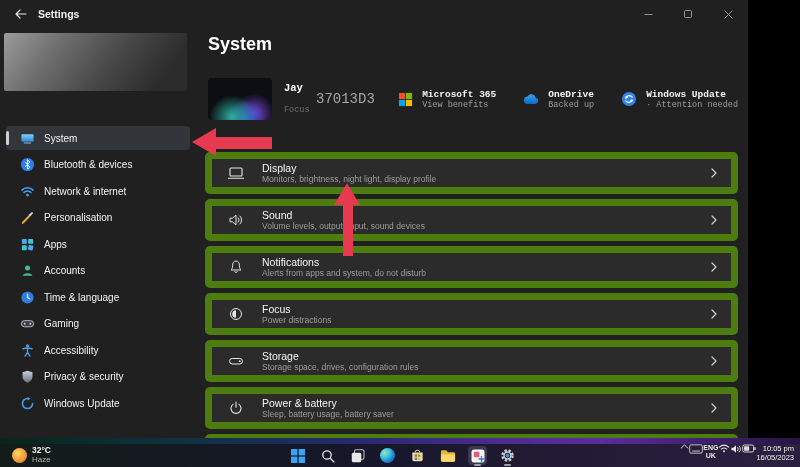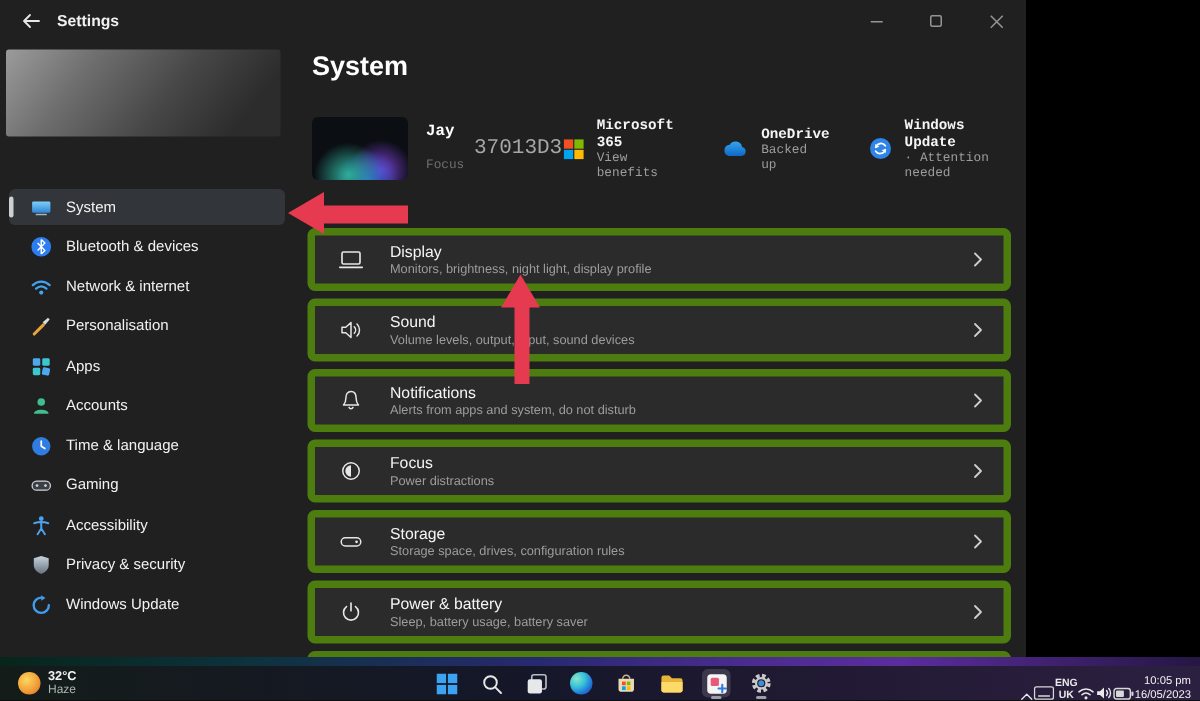--- a/index.html
+++ b/index.html
@@ -1,21 +1,21 @@
 <!DOCTYPE html>
 <html><head>
 <meta charset="utf-8">
 <style>
   * { margin:0; padding:0; box-sizing:border-box; }
   body { background:#000; }
   .screen{ position:relative; width:800px; height:467px; overflow:hidden;
     font-family:"Liberation Sans", sans-serif; color:#fff; background:#000;}
 
   
-  .window{ position:absolute; left:0; top:0; width:684px; height:438px; background:#202020;}
+  .window{ position:absolute; left:0; top:0; width:748px; height:438px; background:#202020;}
 
   
   .titlebar{ position:absolute; left:0; top:0; width:100%; height:28px; display:flex; align-items:center;}
   .back-btn{ margin-left:12px; width:18px; height:18px; display:flex; align-items:center; justify-content:center; cursor:default;}
   .app-title{ margin-left:8px; font-size:10.5px; font-weight:bold; color:#f0f0f0;}
   .win-controls{ margin-left:auto; display:flex; align-items:center; height:100%;}
   .win-btn{ width:40px; height:100%; display:flex; align-items:center; justify-content:center; opacity:.75;}
 
   
   .sidebar{ position:absolute; left:0; top:28px; width:200px; height:410px;}
@@ -50,21 +50,21 @@
   .dev-name{ font-size:10.5px; font-weight:bold; color:#fff;}
   .dev-model{ font-size:14px; color:#a6a6a6;margin-left:32px;}
   .dev-rename{ font-size:8.5px; color:#6f6f6f;}
   .badges{ margin-left:auto; display:flex; align-items:center; gap:26px;}
   .badge{ display:flex; align-items:center;}
   .badge-ic{ width:18px; height:18px; display:flex; align-items:center; justify-content:center; margin-right:8px;}
   .badge-title{ font-size:9.5px; font-weight:bold; color:#f5f5f5; line-height:11px;}
   .badge-sub{ font-size:8.5px; color:#9d9d9d; line-height:10px;}
 
   .cards{ position:absolute; left:5px; top:124px; right:10px;}
-  .card{ height:42px; margin-bottom:5px; background:#2b2b2b; border:5px solid #4d7c0f; border-radius:5px;
+  .card{ height:42px; margin-bottom:5px; background:#2b2b2b; border:7px solid #4d7c0f; border-radius:5px;
     display:flex; align-items:center; padding:0 14px; cursor:default;}
   .card-ic{ width:20px; height:20px; display:flex; align-items:center; justify-content:center; margin-right:16px; flex:0 0 auto;}
   .card-title{ font-size:10.5px; color:#f5f5f5; line-height:12px;}
   .card-sub{ font-size:8.5px; color:#9d9d9d; line-height:11px;}
   .card-chev{ margin-left:auto;}
   .card.sliver{ height:6px; margin-bottom:0; overflow:hidden;}
 
   
   .wallpaper{ position:absolute; left:0; top:438px; width:800px; height:6px;
     background:linear-gradient(90deg,#07251a 0%,#0e3340 22%,#282970 45%,#4a2c8e 62%,#5b2d9e 75%,#251643 100%);}
@@ -76,21 +76,21 @@
     background:radial-gradient(circle at 38% 35%, #ffd75e, #f09937 60%, #c96a22 100%);}
   .weather-tx{ margin-left:5px; line-height:9px;}
   .weather-temp{ font-size:8.5px; font-weight:bold; color:#f2f2f2;}
   .weather-cond{ font-size:8px; color:#aab6ae;}
   .tb-center{ position:absolute; left:288px; top:0; height:23px; display:flex; align-items:center; gap:11px;}
   .tb-ic{ position:relative; width:19px; height:19px; display:flex; align-items:center; justify-content:center; border-radius:4px;}
   .tb-ic.active::after{ content:""; position:absolute; bottom:-1px; left:6px; width:7px; height:2px; border-radius:2px; background:#9aa0a6;}
   .tb-ic.focused{ background:rgba(255,255,255,.14);}
   .edge-ic{ width:15px; height:15px; border-radius:50%;
     background:radial-gradient(circle at 30% 30%, #8ae6cc, #35c1d8 38%, #2173d8 68%, #174ea8 100%);}
-  .tray{ position:absolute; right:6px; top:0; height:23px; display:flex; align-items:flex-end; gap:0;}
+  .tray{ position:absolute; right:6px; top:0; height:23px; display:flex; align-items:flex-start; gap:0;}
   .tray-lang{ font-size:7px; font-weight:bold; color:#e8e8e8; line-height:7.5px; text-align:center;}
   .tray-clock{ font-size:7.5px; color:#f0f0f0; line-height:9px; text-align:right;}
 
   
   .arrow-h{ position:absolute; left:192px; top:128px; width:80px; height:29px; pointer-events:none;}
   .arrow-h .tail{ position:absolute; left:23px; top:9px; width:57px; height:12px; background:#e63a50;}
   .arrow-h .head{ position:absolute; left:0; top:0; width:0; height:0;
     border-top:14.5px solid transparent; border-bottom:14.5px solid transparent; border-right:24px solid #e63a50;}
   .arrow-v{ position:absolute; left:334px; top:183px; width:27px; height:73px; pointer-events:none;}
   .arrow-v .tail{ position:absolute; left:8.5px; top:20px; width:10px; height:53px; background:#e63a50;}

